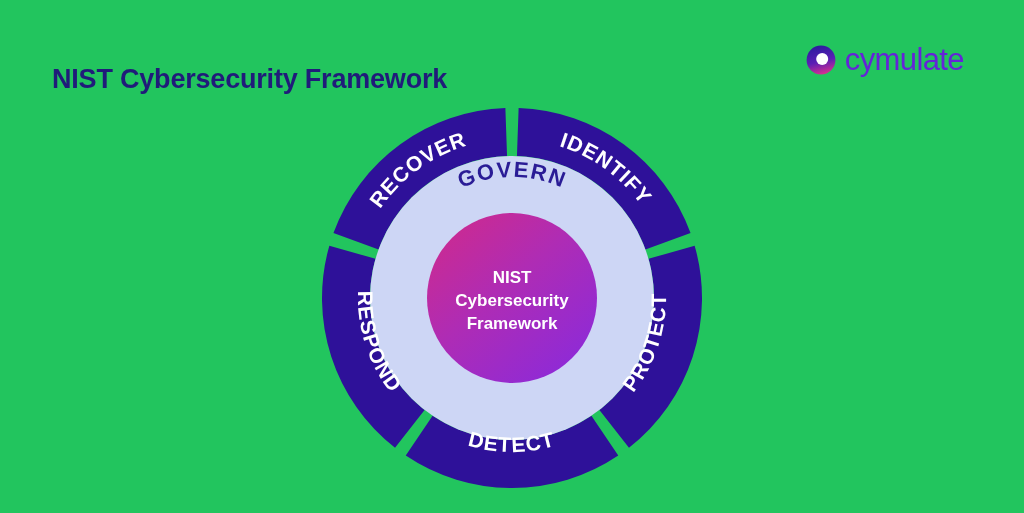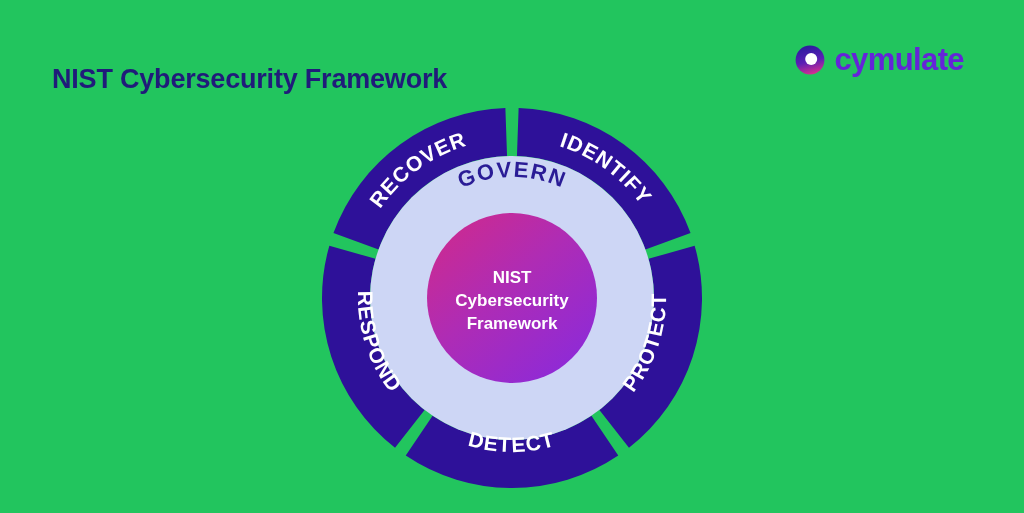--- a/index.html
+++ b/index.html
@@ -40,21 +40,21 @@
     align-items: center;
     gap: 9px;
   }
   #brand-logo .logo-mark {
     width: 30px;
     height: 30px;
     display: block;
   }
   #brand-logo .logo-word {
     font-size: 31px;
-    font-weight: 700;
+    font-weight: 400;
     color: #6524d8;
     letter-spacing: -0.6px;
     line-height: 1;
   }
 
   
   #framework-diagram {
     position: absolute;
     left: 512px;
     top: 298px;

